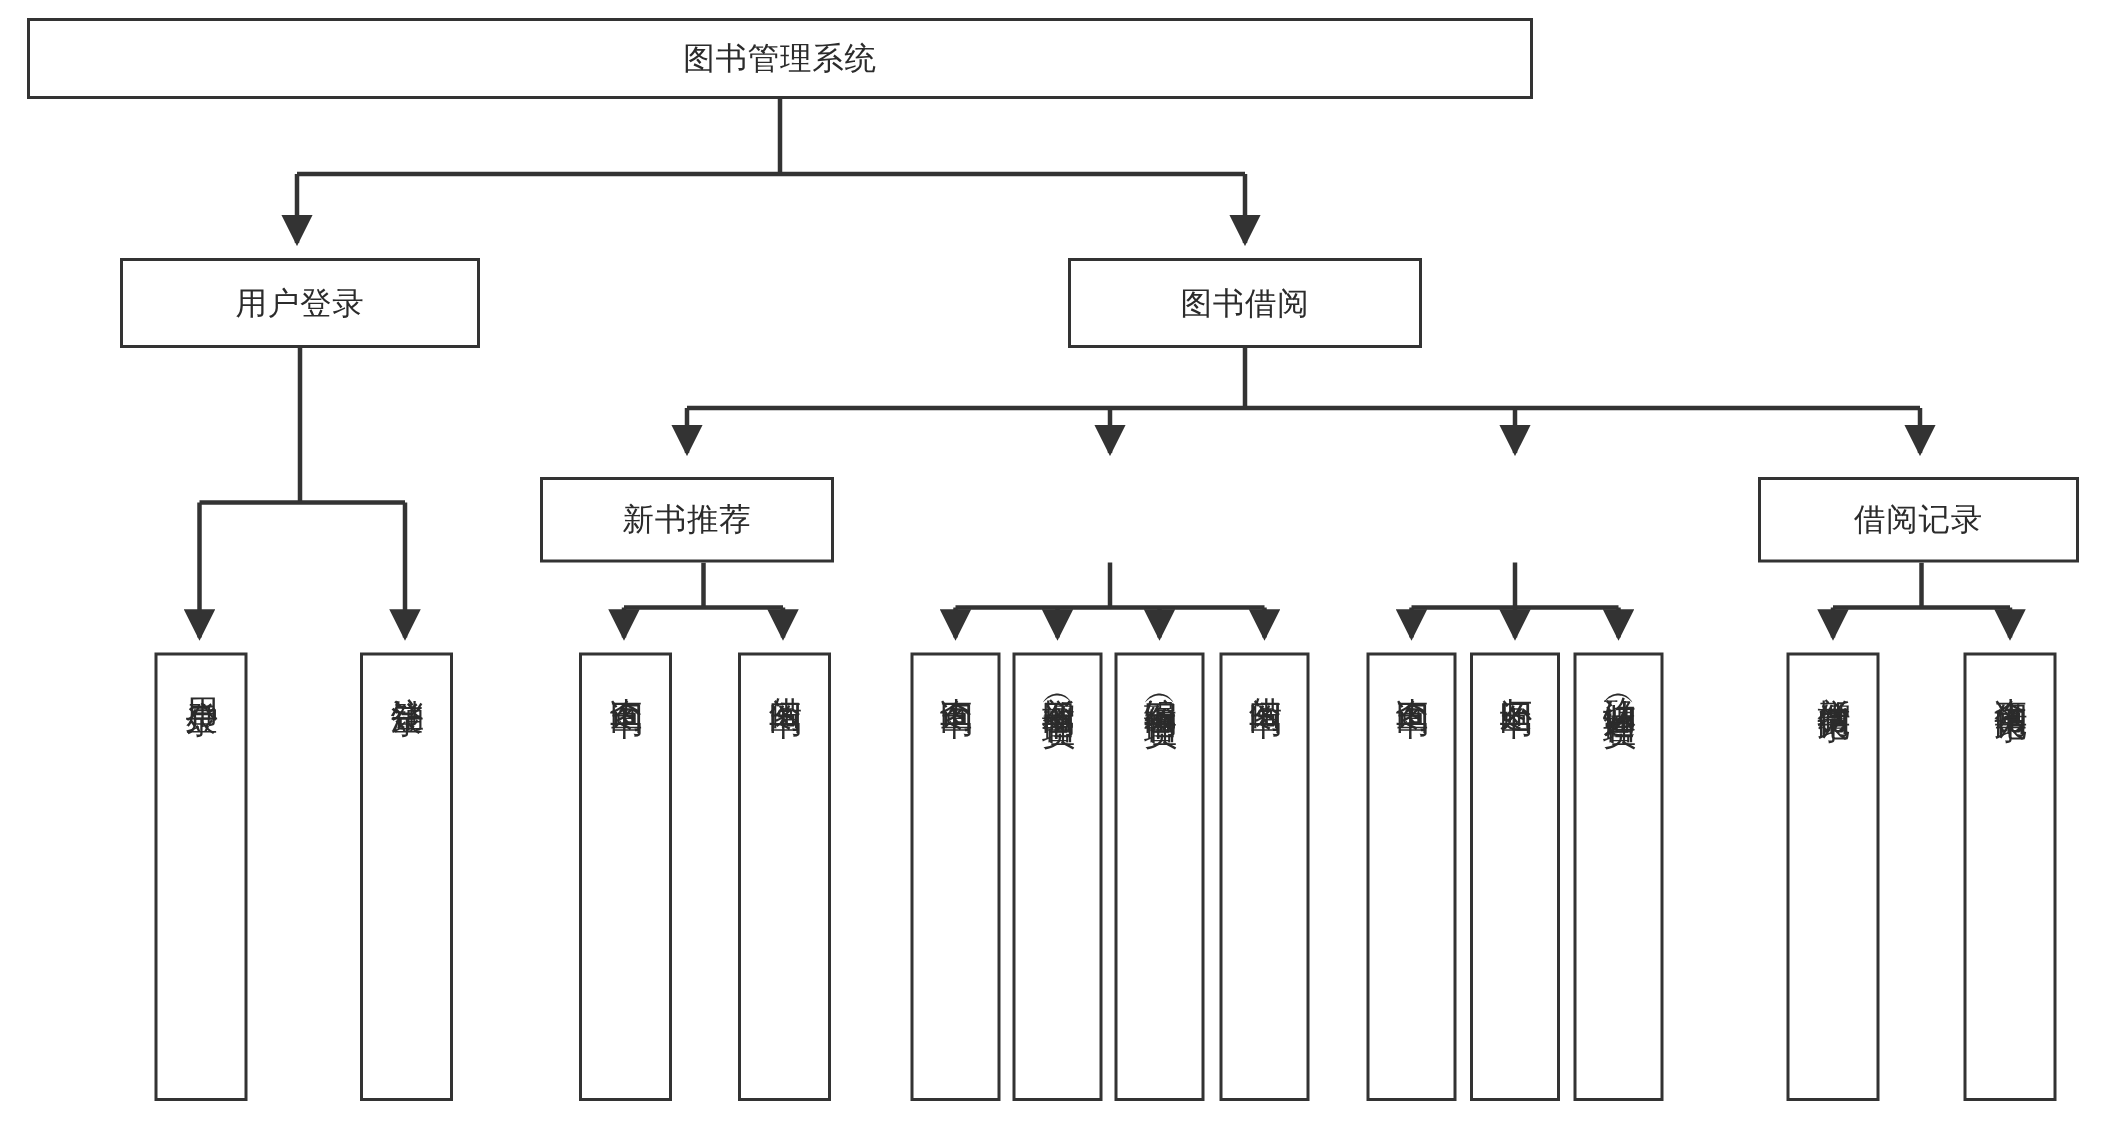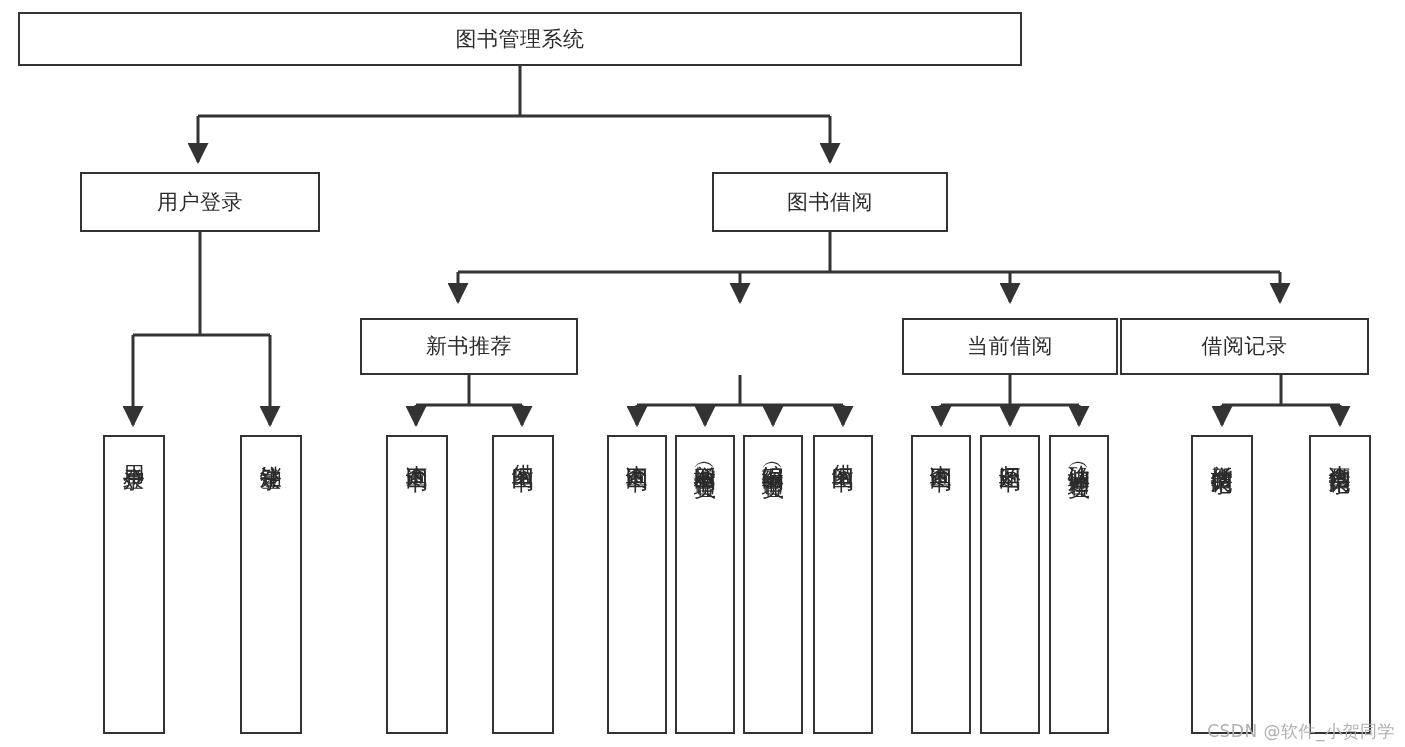--- a/index.html
+++ b/index.html
@@ -124,27 +124,24 @@
     <span class="node-label">图书管理系统</span>
   </div>
 
   <div class="node" style="left:80px; top:172px; width:240px; height:60px;">
     <span class="node-label">用户登录</span>
   </div>
   <div class="node" style="left:712px; top:172px; width:236px; height:60px;">
     <span class="node-label">图书借阅</span>
   </div>
 
-  <div class="node" style="left:360px; top:318px; width:218px; height:57px;">
+  <div class="node" style="left:360px; top:318px; width:196px; height:57px;">
     <span class="node-label">新书推荐</span>
   </div>
-  <div class="node" style="left:902px; top:318px; width:216px; height:57px;">
-    <span class="node-label">当前借阅</span>
-  </div>
-  <div class="node" style="left:1120px; top:318px; width:249px; height:57px;">
+  <div class="node" style="left:1172px; top:318px; width:214px; height:57px;">
     <span class="node-label">借阅记录</span>
   </div>
 
   <div class="node leaf" style="left:103px; top:435px; width:62px; height:299px;">
     <span class="node-label">用户登录</span>
   </div>
   <div class="node leaf" style="left:240px; top:435px; width:62px; height:299px;">
     <span class="node-label">注销登录</span>
   </div>
 
@@ -178,15 +175,14 @@
     <span class="node-label">确认归还（管理员）</span>
   </div>
 
   <div class="node leaf" style="left:1191px; top:435px; width:62px; height:299px;">
     <span class="node-label">新增借阅记录</span>
   </div>
   <div class="node leaf" style="left:1309px; top:435px; width:62px; height:299px;">
     <span class="node-label">查询借阅记录</span>
   </div>
 
-  <div class="watermark">CSDN @软件_小贺同学</div>
 
 </div>
 
 </body></html>

